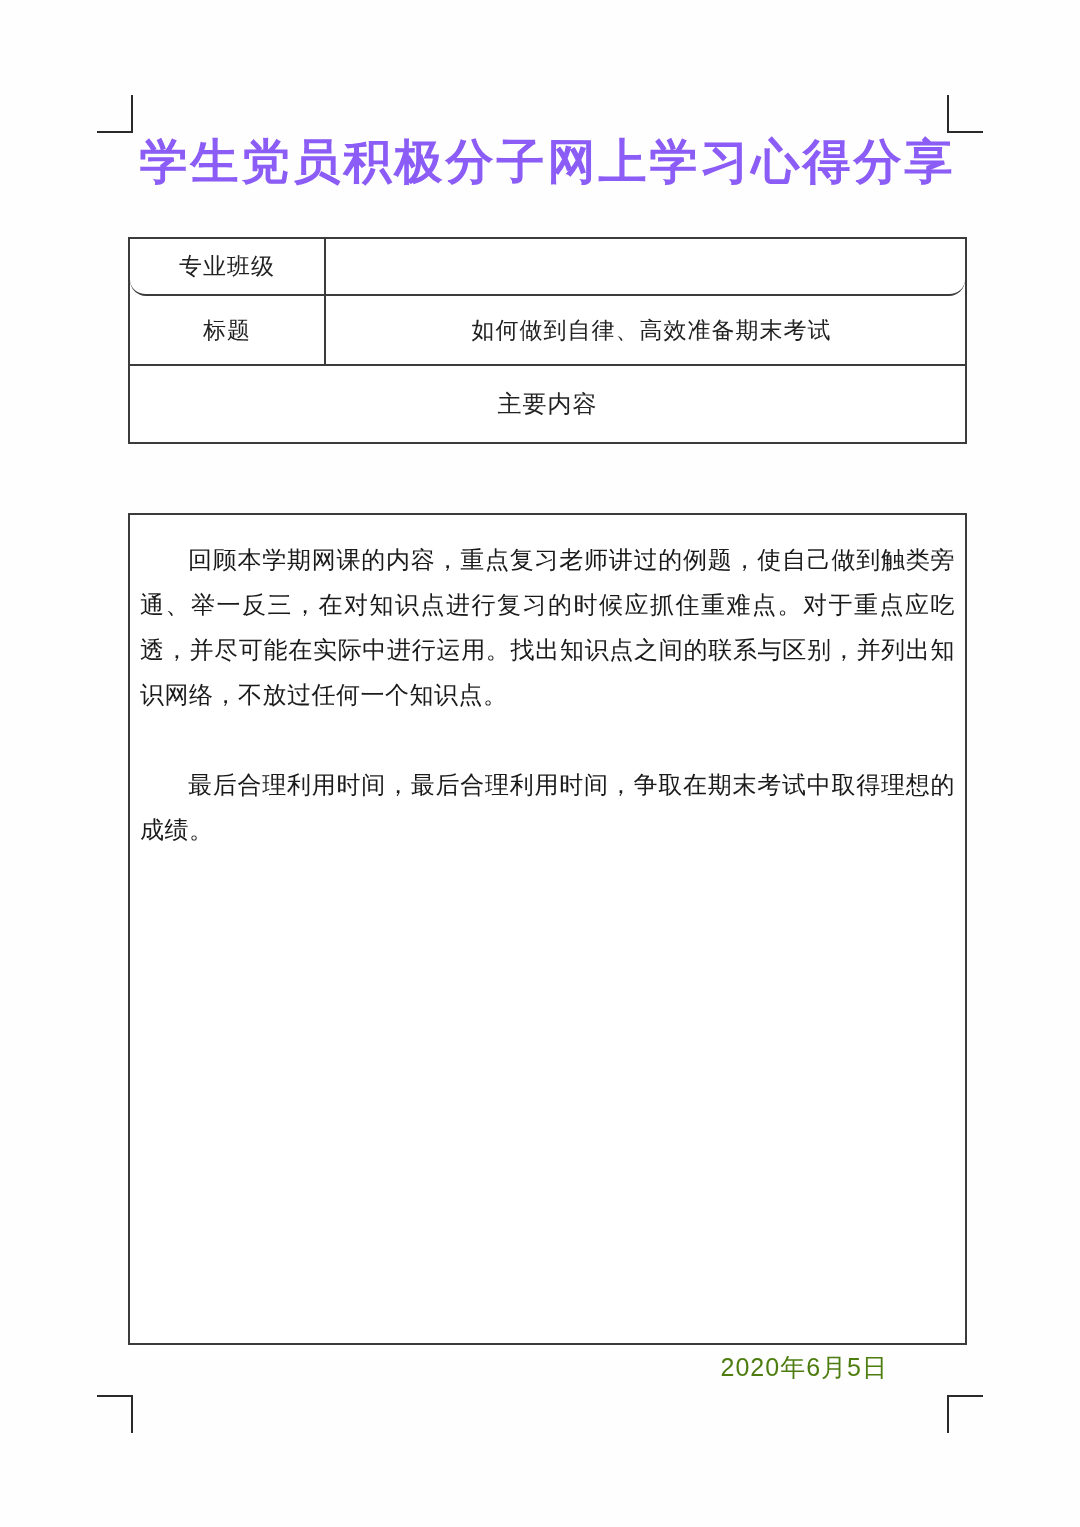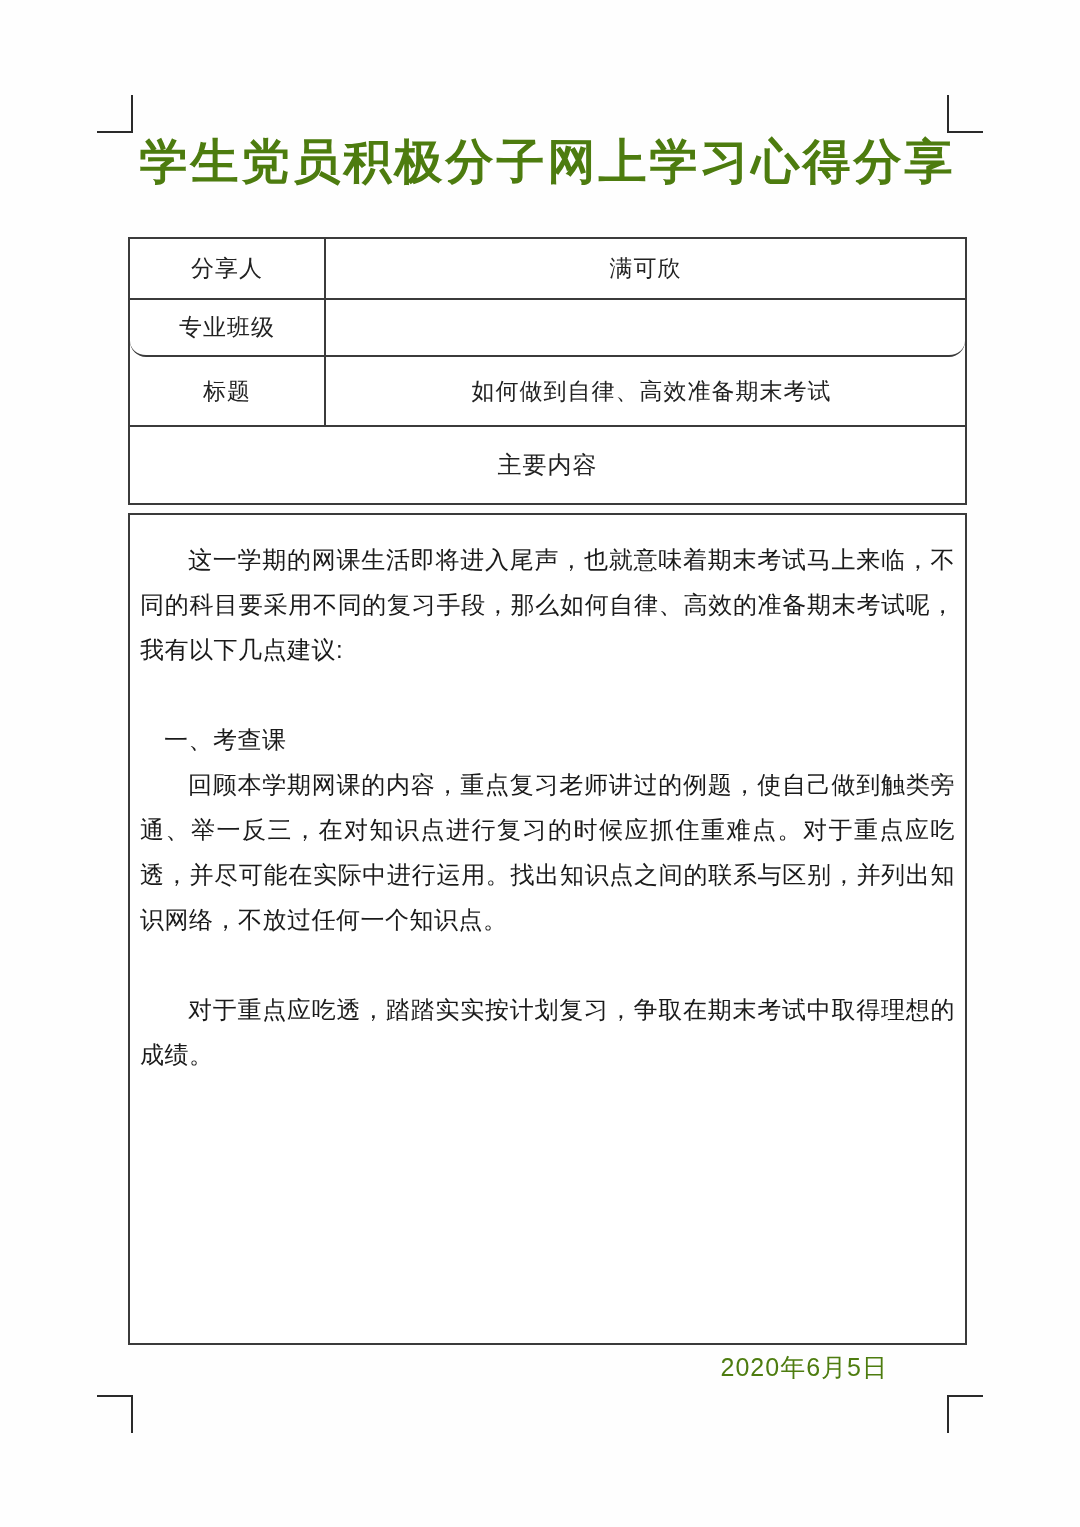--- a/index.html
+++ b/index.html
@@ -32,21 +32,21 @@
     position: absolute;
     left: 128px;
     top: 130px;
     width: 839px;
     margin: 0;
     text-align: center;
     font-size: 48px;
     line-height: 64px;
     font-weight: bold;
     letter-spacing: 3px;
-    color: #4d7c0f;
+    color: #8b5cf6;
   }
 
   
   .form-table {
     position: absolute;
     left: 128px;
     top: 237px;
     width: 839px;
     border: 2px solid #3b3b3b;
     box-sizing: border-box;
@@ -119,38 +119,32 @@
 <div class="page">
 
   <div class="crop-mark tl"></div>
   <div class="crop-mark tr"></div>
   <div class="crop-mark bl"></div>
   <div class="crop-mark br"></div>
 
   <h1 class="doc-title">学生党员积极分子网上学习心得分享</h1>
 
   <div class="form-table">
-    <div class="form-row row-1">
-      <div class="cell label">分享人</div>
-      <div class="cell value">满可欣</div>
-    </div>
     <div class="form-row row-2">
       <div class="cell label">专业班级</div>
     </div>
     <div class="form-row row-3">
       <div class="cell label">标题</div>
       <div class="cell value">如何做到自律、高效准备期末考试</div>
     </div>
     <div class="form-row row-section">
       <div class="cell section-title">主要内容</div>
     </div>
   </div>
 
   <div class="content-box">
-    <p class="para">这一学期的网课生活即将进入尾声，也就意味着期末考试马上来临，不同的科目要采用不同的复习手段，那么如何自律、高效的准备期末考试呢，我有以下几点建议:</p>
-    <p class="heading">一、考查课</p>
     <p class="para">回顾本学期网课的内容，重点复习老师讲过的例题，使自己做到触类旁通、举一反三，在对知识点进行复习的时候应抓住重难点。对于重点应吃透，并尽可能在实际中进行运用。找出知识点之间的联系与区别，并列出知识网络，不放过任何一个知识点。</p>
-    <p class="para spaced">对于重点应吃透，踏踏实实按计划复习，争取在期末考试中取得理想的成绩。</p>
+    <p class="para spaced">最后合理利用时间，最后合理利用时间，争取在期末考试中取得理想的成绩。</p>
   </div>
 
   <div class="doc-date">2020年6月5日</div>
 
 </div>
 
 </body></html>

